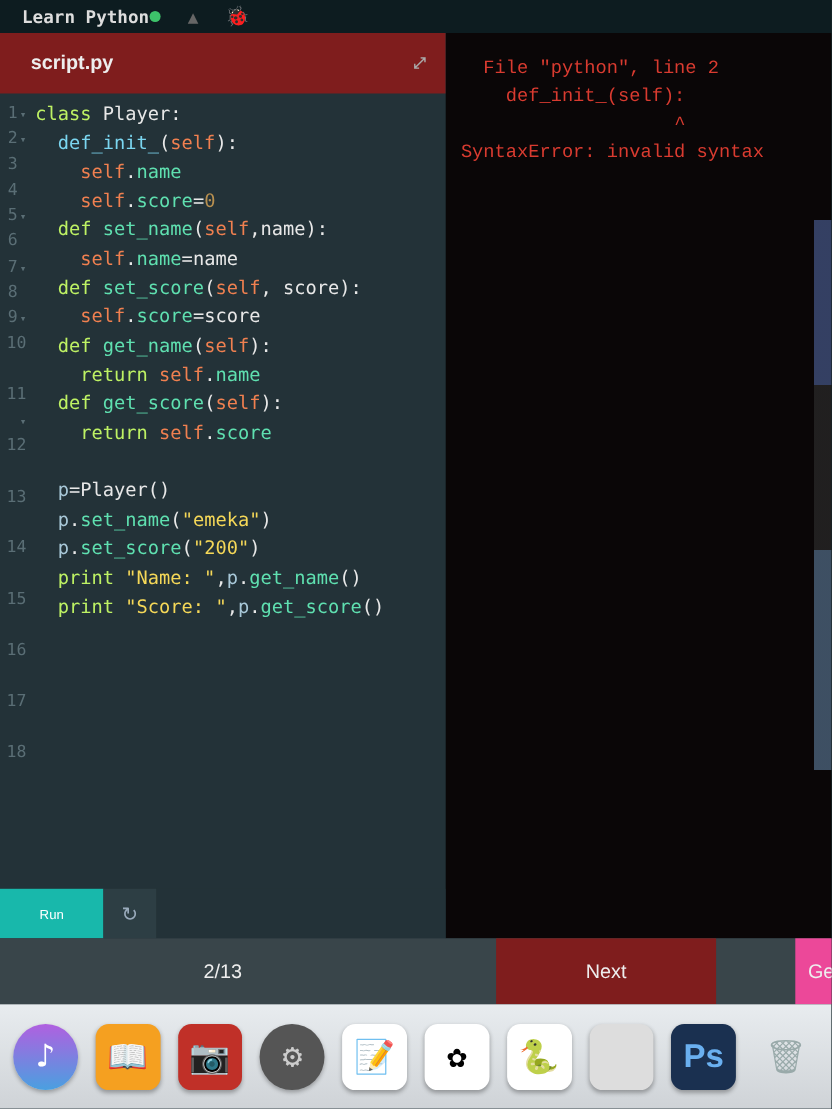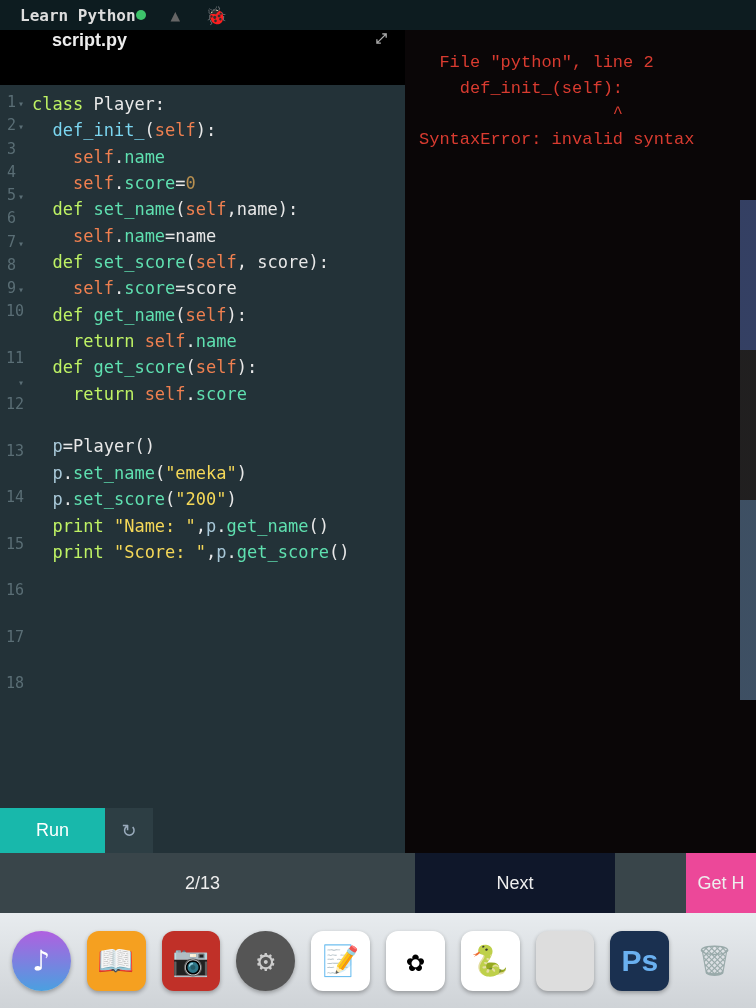--- a/index.html
+++ b/index.html
@@ -32,24 +32,24 @@
   }
   .editor-pane {
     width: 405px;
     background: #233238;
     display: flex;
     flex-direction: column;
     position: relative;
   }
   .editor-tabs {
     height: 55px;
-    background: #000000;
-    display: flex;
-    align-items: flex-start;
-    padding-left: 52px;
+    background: #7f1d1d;
+    display: flex;
+    align-items: center;
+    padding-left: 28px;
     color: #eee;
     font-size: 18px;
     font-weight: bold;
     font-family: sans-serif;
     justify-content: space-between;
     padding-right: 18px;
   }
   .expand-icon { color:#aaa; font-size:14px; cursor:pointer; }
   .code-area {
     flex: 1;
@@ -111,21 +111,21 @@
   .run-bar {
     height: 45px;
     background: #233238;
     display: flex;
     width: 405px;
   }
   .run-btn {
     background: #18b8ab;
     color: #fff;
     font-family: sans-serif;
-    font-size: 18px;
+    font-size: 12px;
     font-weight: 500;
     padding: 0 36px;
     display: flex;
     align-items: center;
     cursor: pointer;
     border:none;
   }
   .reset-btn {
     background: #2d3e44;
     color: #9ab;
@@ -141,26 +141,27 @@
     height: 60px;
     background: #39454a;
     display: flex;
     align-items: center;
     color: #eee;
     font-family: sans-serif;
     font-size: 18px;
     position:absolute;
     left:0; right:0;
     bottom:95px;
+    gap:36px;
   }
   .nav-page { flex:0 0 405px; text-align:center; }
   .nav-next {
     flex:0 0 200px;
     text-align:center;
-    background:#0f172a;
+    background:#7f1d1d;
     height:100%;
     display:flex;
     align-items:center;
     justify-content:center;
     margin-left:10px;
     cursor:pointer;
   }
   .nav-spacer { flex:1; }
   .nav-help {
     flex:0 0 70px;

